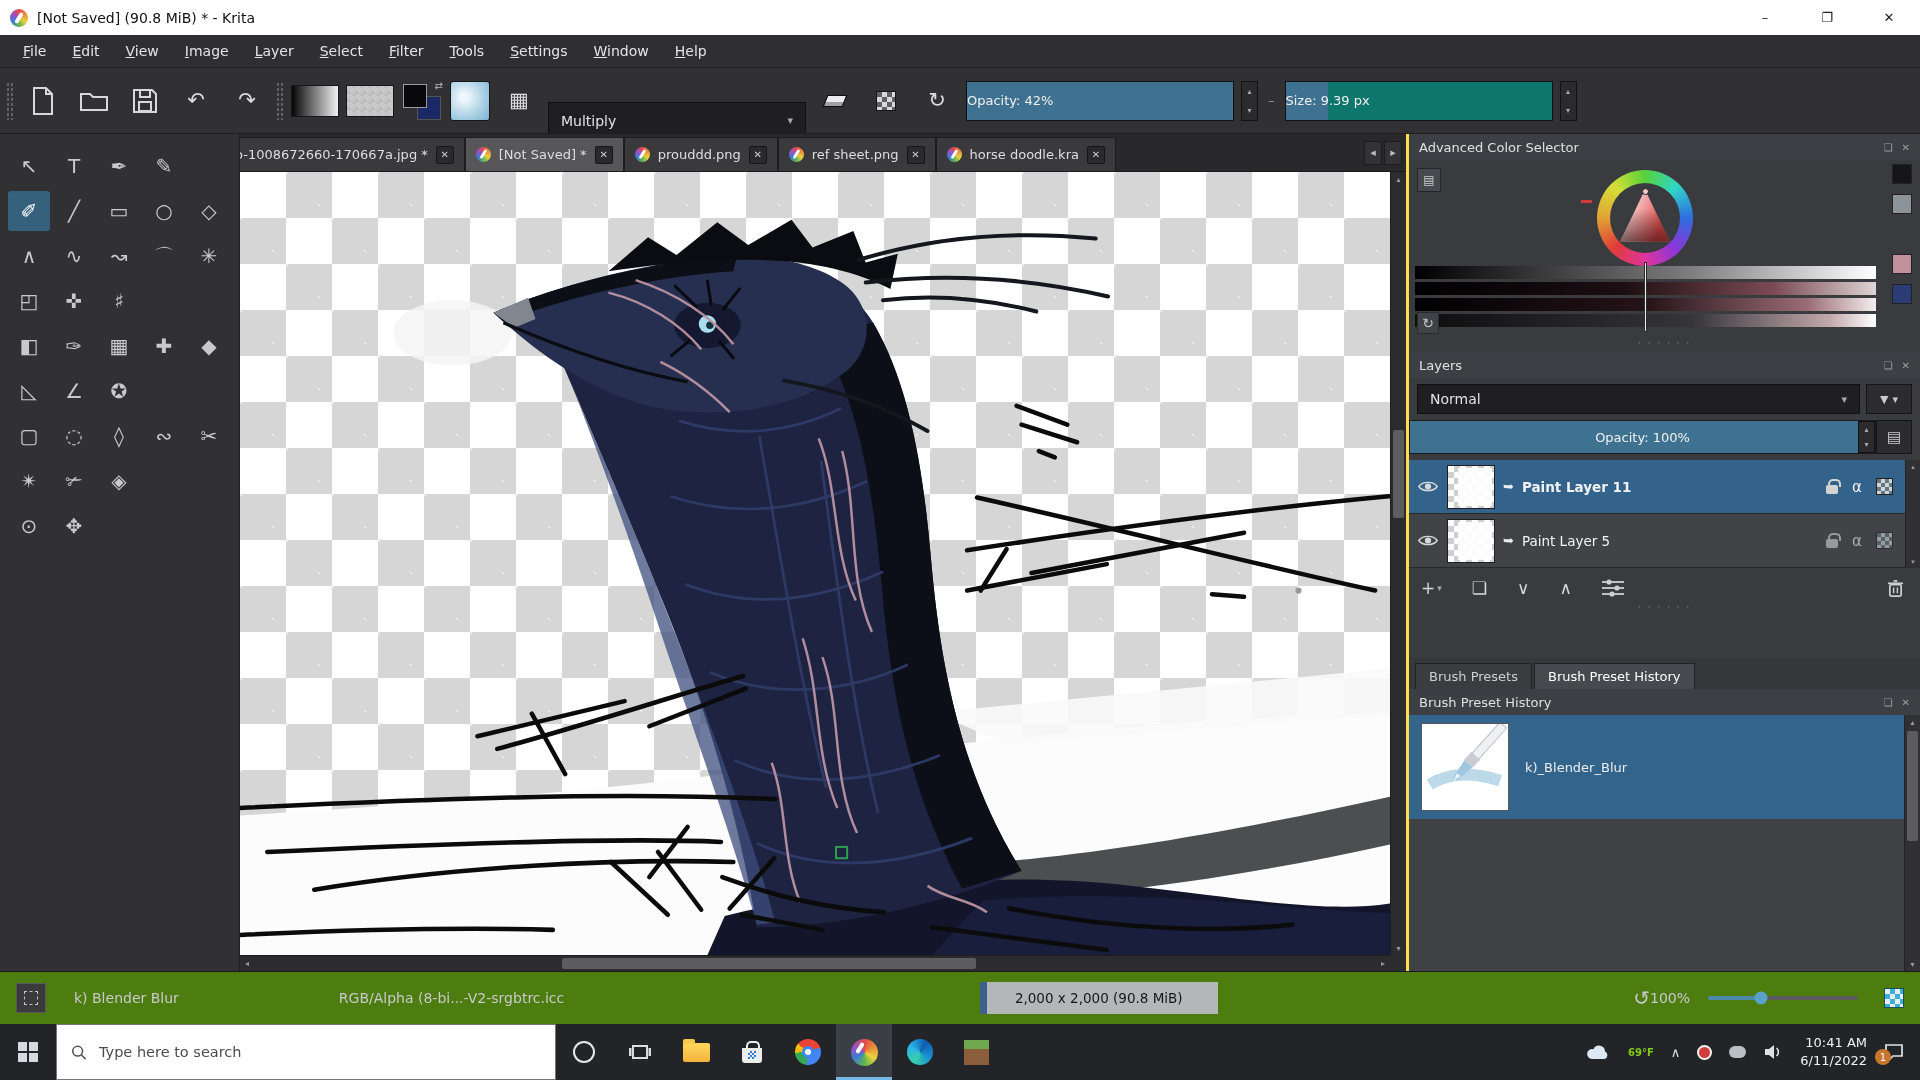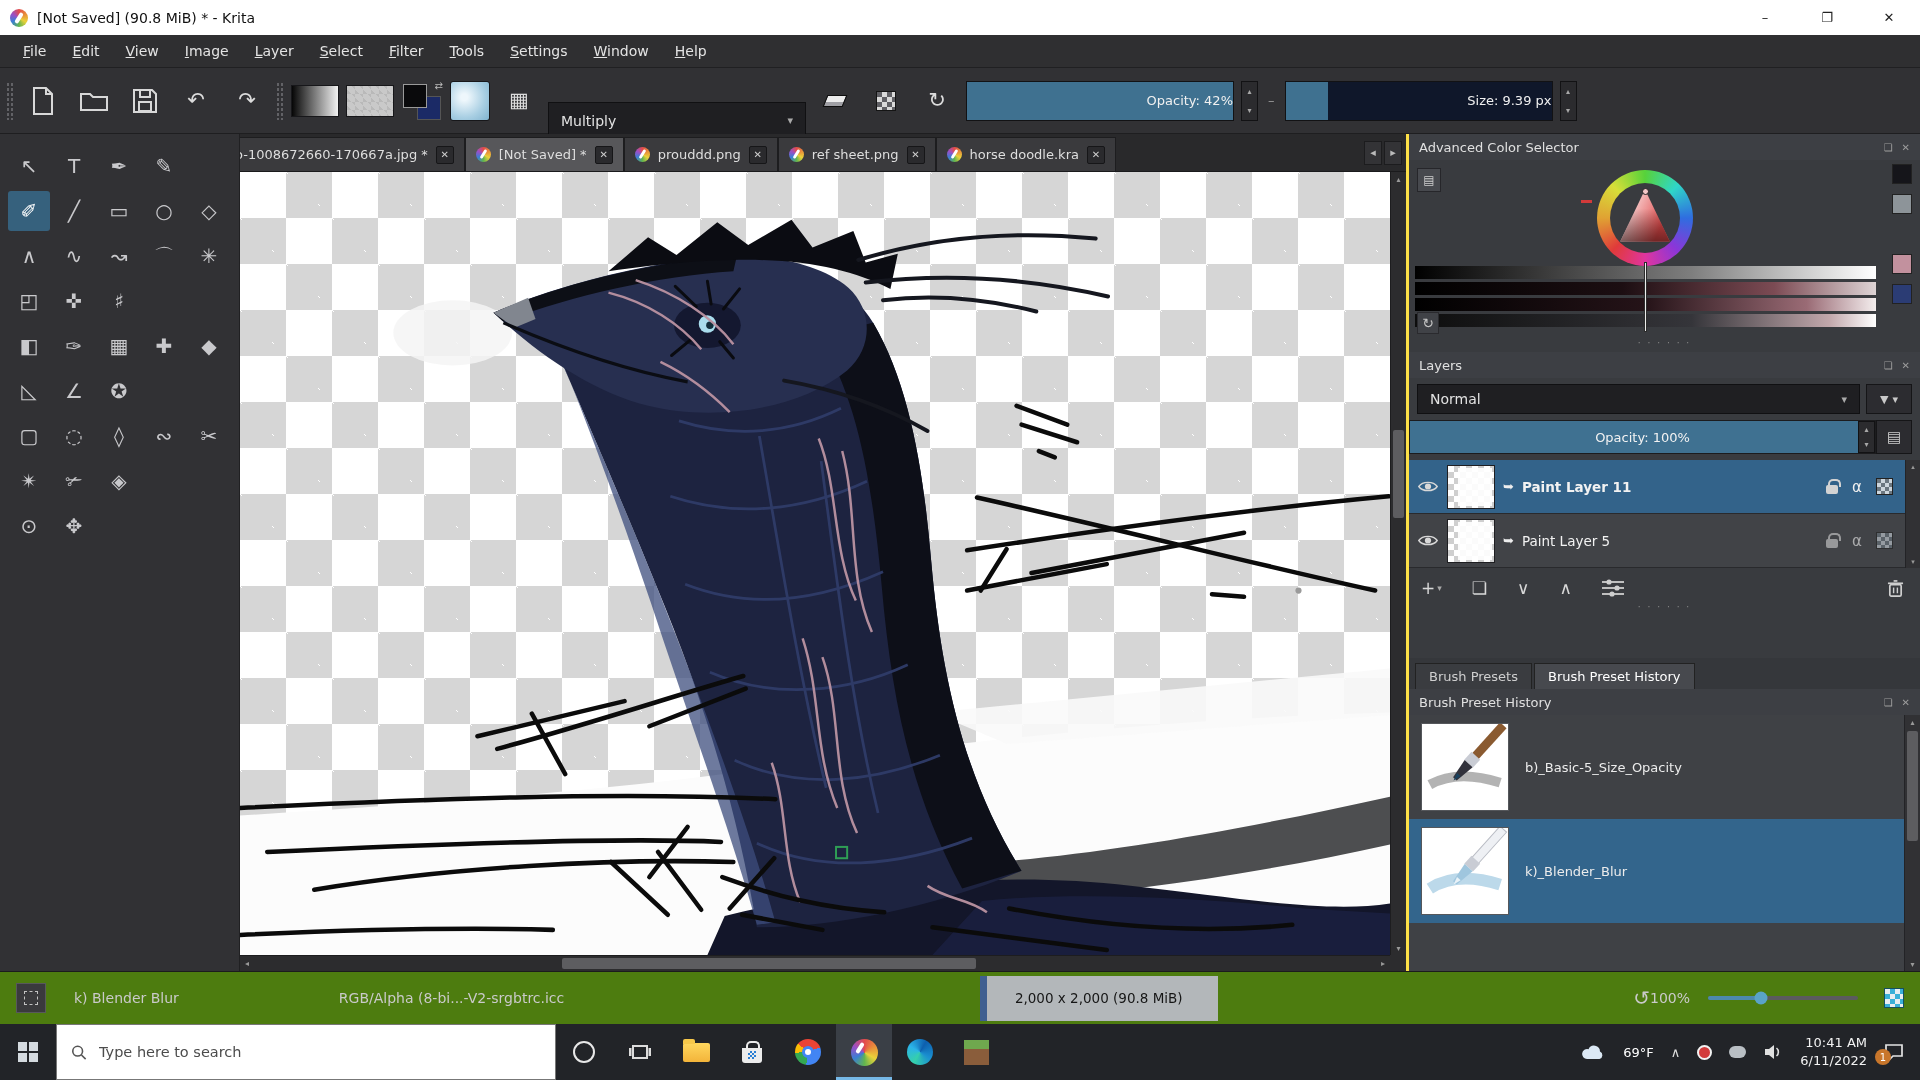--- a/index.html
+++ b/index.html
@@ -35,21 +35,21 @@
   .fgbg .fg{position:absolute;left:2px;top:4px;width:24px;height:24px;background:#0a0a0c;border:1px solid #9a9a9a;z-index:2;}
   .fgbg .bg{position:absolute;right:2px;bottom:2px;width:24px;height:24px;background:#1b2a66;border:1px solid #555;}
   .fgbg .swap{position:absolute;right:0;top:0;font-size:10px;color:#bbb;}
   .preset-thumb{width:40px;height:40px;flex:none;border:1px solid #17171a;border-radius:3px;
     background:radial-gradient(circle at 35% 40%,#eef7fc 10%,#a9cfe3 60%,#7fb3cf);}
   .combo{height:38px;background:#1f1f22;border:1px solid #101012;display:flex;align-items:center;padding:0 12px;color:#e2e2e2;font-size:14px;}
   .combo .caret{margin-left:auto;font-size:11px;color:#aaa;padding-left:26px;}
   .combo.blend{width:258px;margin-top:40px;}
   .eraser-shape{width:20px;height:12px;background:linear-gradient(#ececec 55%,#9f9fa4 55%);transform:skewX(-22deg);border:1px solid #0e0e0e;}
   .alpha-check{width:20px;height:20px;background:repeating-conic-gradient(#d9d9d9 0 25%,#5f5f64 0 50%);background-size:10px 10px;border:1px solid #141414;}
-  .kslider{height:40px;background:#0f172a;border:1px solid #121214;position:relative;display:flex;align-items:center;justify-content:flex-end;color:#f0f0f0;font-size:13px;flex:none;}
+  .kslider{height:40px;background:#0f766e;border:1px solid #121214;position:relative;display:flex;align-items:center;justify-content:flex-start;color:#f0f0f0;font-size:13px;flex:none;}
   .kslider .fill{position:absolute;left:0;top:0;bottom:0;background:#3f7190;}
   .kslider .lab{position:relative;z-index:1;}
   .kslider.opacity{width:268px;}
   .kslider.opacity .fill{width:100%;}
   .kslider.size{width:268px;}
   .kslider.size .fill{width:42px;}
   .spin{width:17px;height:40px;flex:none;background:#2b2b2e;border:1px solid #121214;display:flex;flex-direction:column;}
   .spin span{flex:1;display:flex;align-items:center;justify-content:center;font-size:8px;color:#a8a8a8;}
   .dash-sep{color:#9a9a9a;padding:0 3px;}
 
@@ -168,21 +168,21 @@
   .v-sb span{position:absolute;left:0;right:0;height:14px;display:flex;align-items:center;justify-content:center;font-size:8px;color:#999;}
   .v-sb span.dn{bottom:0;}
   .v-sb .thumb{position:absolute;left:2px;right:2px;top:16px;height:110px;background:#5d5d60;border-radius:2px;}
 
   
   .statusbar{height:53px;background:#4d7c0f;border-top:1px solid #1b1b1d;display:flex;align-items:center;padding:0 16px;font-size:14px;color:#cacaca;}
   .sel-icon{width:30px;height:30px;background:#3a3a3d;border:1px solid #58585c;display:flex;align-items:center;justify-content:center;}
   .sel-icon i{display:block;width:14px;height:14px;border:1.5px dashed #c2c2c2;}
   .sb-brush{margin-left:28px;}
   .sb-profile{margin-left:160px;}
-  .memory{margin-left:auto;width:238px;height:45px;background:#b3b7ba;color:#161616;display:flex;align-items:center;justify-content:center;position:relative;font-size:13.5px;}
+  .memory{margin-left:auto;width:238px;height:32px;background:#b3b7ba;color:#161616;display:flex;align-items:center;justify-content:center;position:relative;font-size:13.5px;}
   .memory::before{content:"";position:absolute;left:0;top:0;bottom:0;width:7px;background:#3f5f90;}
   .sb-history{margin-left:auto;font-size:20px;color:#c9c9c9;}
   .sb-zoom-label{}
   .zslider{margin-left:18px;width:150px;height:4px;background:#5b5b5e;border-radius:2px;position:relative;}
   .zslider .zfill{position:absolute;left:0;top:0;bottom:0;width:35%;background:#4d89ab;border-radius:2px;}
   .zslider .zhandle{position:absolute;left:35%;top:50%;width:13px;height:13px;border-radius:50%;background:#5aa3c8;transform:translate(-50%,-50%);}
   .grid-icon{margin-left:26px;width:20px;height:20px;background:repeating-conic-gradient(#3ab0d8 0 25%,#e8eef2 0 50%);background-size:10px 10px;border:1px solid #15505f;}
 
   
   .taskbar{height:56px;background:#222428;display:flex;align-items:stretch;}
@@ -199,21 +199,21 @@
   .storebag::before{content:"";position:absolute;top:-7px;left:4px;width:10px;height:7px;border:2px solid #ececec;border-bottom:none;border-radius:5px 5px 0 0;}
   .storebag::after{content:"";position:absolute;left:6px;top:3px;width:8px;height:8px;background:repeating-conic-gradient(#2a7fd4 0 25%,#ececec 0 50%);background-size:4px 4px;}
   .chrome-ball{width:26px;height:26px;border-radius:50%;background:conic-gradient(from -50deg,#ea4335 0 33%,#4285f4 0 66%,#34a853 0 88%,#fbbc05 0 100%);position:relative;}
   .chrome-ball::after{content:"";position:absolute;inset:7px;background:#fff;border:3px solid #4285f4;border-radius:50%;box-sizing:border-box;}
   .tk.krita-active{background:#3a3f46;box-shadow:inset 0 -3px 0 #76b9e8;}
   .krita-tb{width:27px;height:27px;}
   .edge-ball{width:26px;height:26px;border-radius:50%;background:conic-gradient(from 210deg,#35d0ac,#2bb3e8,#0d5fae,#1a8fd0,#35d0ac);}
   .mc-block{width:25px;height:25px;background:#8a5d3b;position:relative;}
   .mc-block::before{content:"";position:absolute;left:0;right:0;top:0;height:9px;background:#6fa84e;}
   .tray{margin-left:auto;display:flex;align-items:center;gap:17px;padding:0 16px;}
-  .temp-text{font-size:13px;color:#ffffff;}
+  .temp-text{font-size:10px;color:#84cc16;font-weight:bold;}
   .tray-chevron{font-size:13px;color:#e0e0e0;}
   .dot-red{width:15px;height:15px;border-radius:50%;background:#d23b3b;border:2.5px solid #f2f2f2;}
   .tray-gray{width:17px;height:12px;background:#b9bfc4;border-radius:6px;}
   .clockblock{display:flex;flex-direction:column;align-items:flex-end;line-height:1.35;font-size:13px;color:#f2f2f2;}
   .notif-wrap{position:relative;display:flex;align-items:center;}
   .notif-badge{position:absolute;left:-9px;bottom:-4px;width:16px;height:16px;border-radius:50%;background:#c8762b;color:#fff;font-size:10px;display:flex;align-items:center;justify-content:center;}
 </style>
 </head>
 <body>
 
@@ -627,35 +627,20 @@
         <span class="btab selected">Brush Preset History</span>
       </div>
       <div class="docker-header">
         <span>Brush Preset History</span>
         <span class="dh-icons">
           <span>❏</span>
           <span>✕</span>
         </span>
       </div>
       <div class="brush-list">
-        <div class="brush-item">
-            <span class="brush-thumb">
-              <svg width="86" height="86" viewBox="0 0 88 88">
-                <path d="M8 62 C30 50 55 52 80 60" stroke="#9a9a9a" stroke-width="10" fill="none" opacity=".75"></path>
-                <g transform="rotate(42 44 44)">
-                  <rect x="40" y="-14" width="9" height="44" fill="#8a5a30"></rect>
-                  <rect x="38.5" y="28" width="12" height="11" fill="#c9ccd4"></rect>
-                  <path d="M39 39 L50 39 L47 60 L42 60 Z" fill="#32323c"></path>
-                  <path d="M42 54 L47 54 L44.5 62 Z" fill="#18415e"></path>
-                </g>
-              </svg>
-              
-            </span>
-            <span class="brush-label">b)_Basic-5_Size_Opacity</span>
-          </div>
           <div class="brush-item selected">
             <span class="brush-thumb">
               
               <svg width="86" height="86" viewBox="0 0 88 88">
                 <path d="M8 62 C30 48 55 50 80 58" stroke="#bcd9ea" stroke-width="12" fill="none"></path>
                 <g transform="rotate(42 44 44)">
                   <rect x="40" y="-14" width="9" height="44" fill="#eef0f4" stroke="#b9bcc4" stroke-width="1"></rect>
                   <rect x="38.5" y="28" width="12" height="11" fill="#c9ccd4"></rect>
                   <path d="M39 39 L50 39 L47 60 L42 60 Z" fill="#9fc6de"></path>
                   <path d="M42 54 L47 54 L44.5 62 Z" fill="#e8f2f8"></path>

